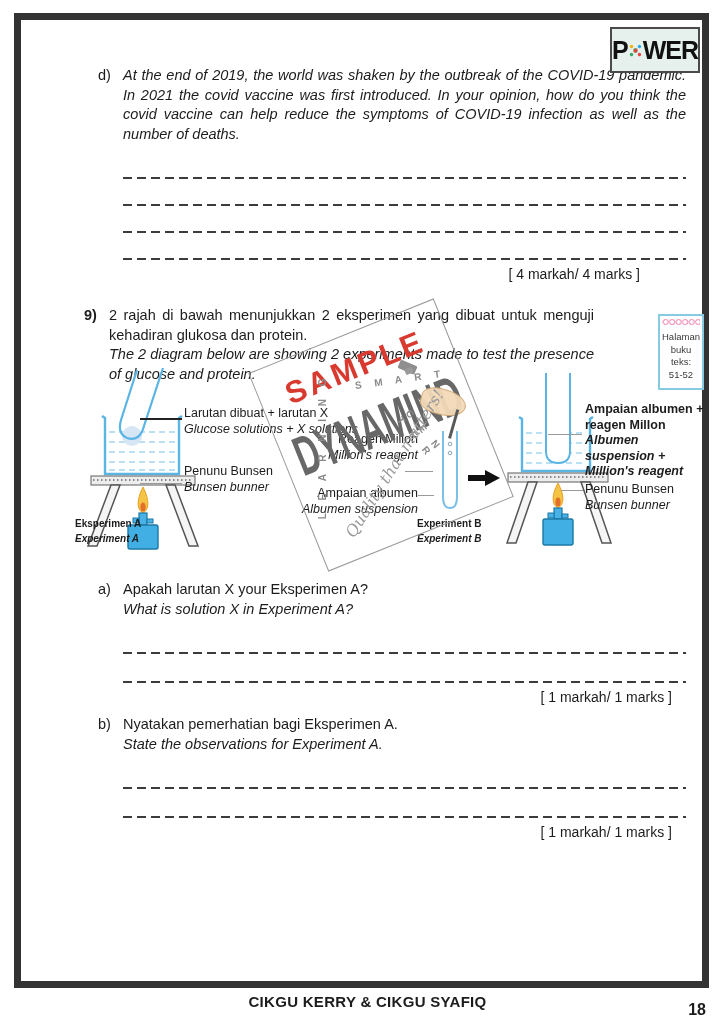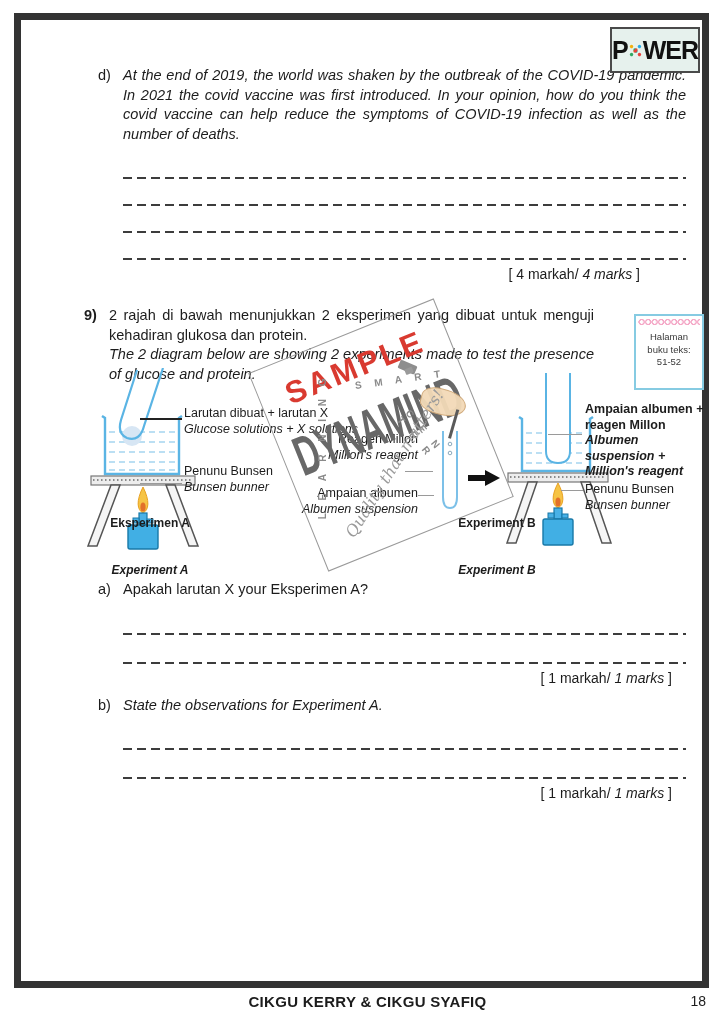--- a/index.html
+++ b/index.html
@@ -35,42 +35,42 @@
   .alines { margin:8px 0 0 39px; }
   .aline { height:27px; position:relative; }
   .aline::after {
     content:""; position:absolute; left:0; right:0; bottom:0; height:2px;
     background:repeating-linear-gradient(90deg,#3c3c3c 0 9px,transparent 9px 14px);
   }
   .alines.tall .aline { height:29px; }
   .marksrow { text-align:right; font-size:14px; margin-top:6px; }
   .marksrow.d { padding-right:46px; }
   .marksrow.ab { padding-right:14px; }
-  .marksrow .it { font-style:italic; }
+  .marksrow .it { }
   
   .notepad {
-    position:absolute; right:-18px; top:8px; width:70px; height:76px;
+    position:absolute; right:-18px; top:8px; width:46px; height:76px;
     background:#fff; border:2px solid #86cbe2; padding-top:2px;
   }
   .notepad .spiral {
     height:10px; margin:0 2px;
     background-image:radial-gradient(circle at 3.5px 4px, rgba(0,0,0,0) 1.6px, #f4a7c6 1.9px 3px, rgba(0,0,0,0) 3.3px);
     background-size:6.5px 10px; background-repeat:repeat-x;
   }
   .notepad .ntext { font-size:9.5px; line-height:12.5px; text-align:center; color:#3a3a3a; margin-top:3px; }
   
   .diagram { position:relative; height:208px; margin-top:-16px; z-index:0; }
   .abs { position:absolute; }
   .dlabel { font-size:12.5px; line-height:15.5px; z-index:2; }
   .dlabel .en { font-style:italic; }
   .dlabel.right { text-align:right; }
   .leader { height:0; border-top:2px solid #222; z-index:2; }
   .leader.gray { border-top:1.5px solid #9a9a9a; }
-  .caption { font-size:12px; line-height:15px; font-weight:700; text-align:center; z-index:2; }
-  .caption .en { font-style:italic;margin-top:32px; }
+  .caption { font-size:10px; line-height:15px; font-weight:700; text-align:left; z-index:2; }
+  .caption .en { font-style:italic; }
   
   .watermark {
     left:197px; top:-40px; width:200px; height:214px;
     border:1.5px solid #9a9a9a; transform:rotate(-22deg); z-index:3;
   }
   .wm-sample {
     position:absolute; top:16px; left:-6px; width:212px; text-align:center;
     font-size:31px; font-weight:700; letter-spacing:3px; color:#d93a30;
   }
   .wm-brand {
@@ -88,21 +88,21 @@
     transform:rotate(-36deg);
   }
   .wm-cap { position:absolute; top:42px; right:38px; width:20px; height:20px; }
   .wm-cap .board { position:absolute; top:2px; left:0; width:18px; height:18px; background:#8e8e8e; transform:rotate(45deg) scaleY(0.5); border-radius:2px; }
   .wm-cap .base { position:absolute; top:12px; left:5px; width:8px; height:6px; background:#9a9a9a; border-radius:1px; }
   .wm-hand { position:absolute; top:86px; right:6px; width:46px; height:26px; background:#f3dab8; border:1px solid #cfa878; border-radius:46% 54% 60% 40%; transform:rotate(38deg); opacity:0.95; }
   .wm-dropper { position:absolute; top:108px; right:26px; width:3px; height:30px; background:#5a5a5a; transform:rotate(38deg); }
   
   .footer { position:absolute; left:0; right:0; top:993px; height:22px; }
   .credit { text-align:center; font-size:15px; font-weight:700; letter-spacing:0.3px;margin-left:12px; }
-  .pagenum { position:absolute; right:17px; top:0; font-size:14px; font-weight:400; }
+  .pagenum { position:absolute; right:17px; top:8px; font-size:16px; font-weight:700; }
 </style>
 </head>
 <body>
 
 <div class="frame">
 
   <div class="logo">
     <span class="ltr">P</span>
     <svg width="27" height="27" viewBox="0 0 27 27">
       <g transform="rotate(315,13.5,13.5)">
@@ -284,35 +284,37 @@
         <div class="wm-hand"></div>
         <div class="wm-dropper"></div>
         <div class="wm-tagline">Quality that matters!</div>
       </div>
     </div>
 
     <div class="qrow sub" style="margin-top:4px;">
       <div class="qlabel">a)</div>
       <div class="qtext" style="text-align:left;">
         <p class="my">Apakah larutan X your Eksperimen A?</p>
+        <p class="en">What is solution X in Experiment A?</p>
       </div>
     </div>
     <div class="alines tall" style="margin-top:6px;">
       <div class="aline"></div>
       <div class="aline"></div>
     </div>
     <div class="marksrow ab">
       <span>[ 1 markah/</span>
       <span class="it">1 marks</span>
       <span>]</span>
     </div>
 
     <div class="qrow sub" style="margin-top:10px;">
       <div class="qlabel">b)</div>
       <div class="qtext" style="text-align:left;">
+        <p class="my">Nyatakan pemerhatian bagi Eksperimen A.</p>
         <p class="en">State the observations for Experiment A.</p>
       </div>
     </div>
     <div class="alines tall" style="margin-top:6px;">
       <div class="aline"></div>
       <div class="aline"></div>
     </div>
     <div class="marksrow ab">
       <span>[ 1 markah/</span>
       <span class="it">1 marks</span>

